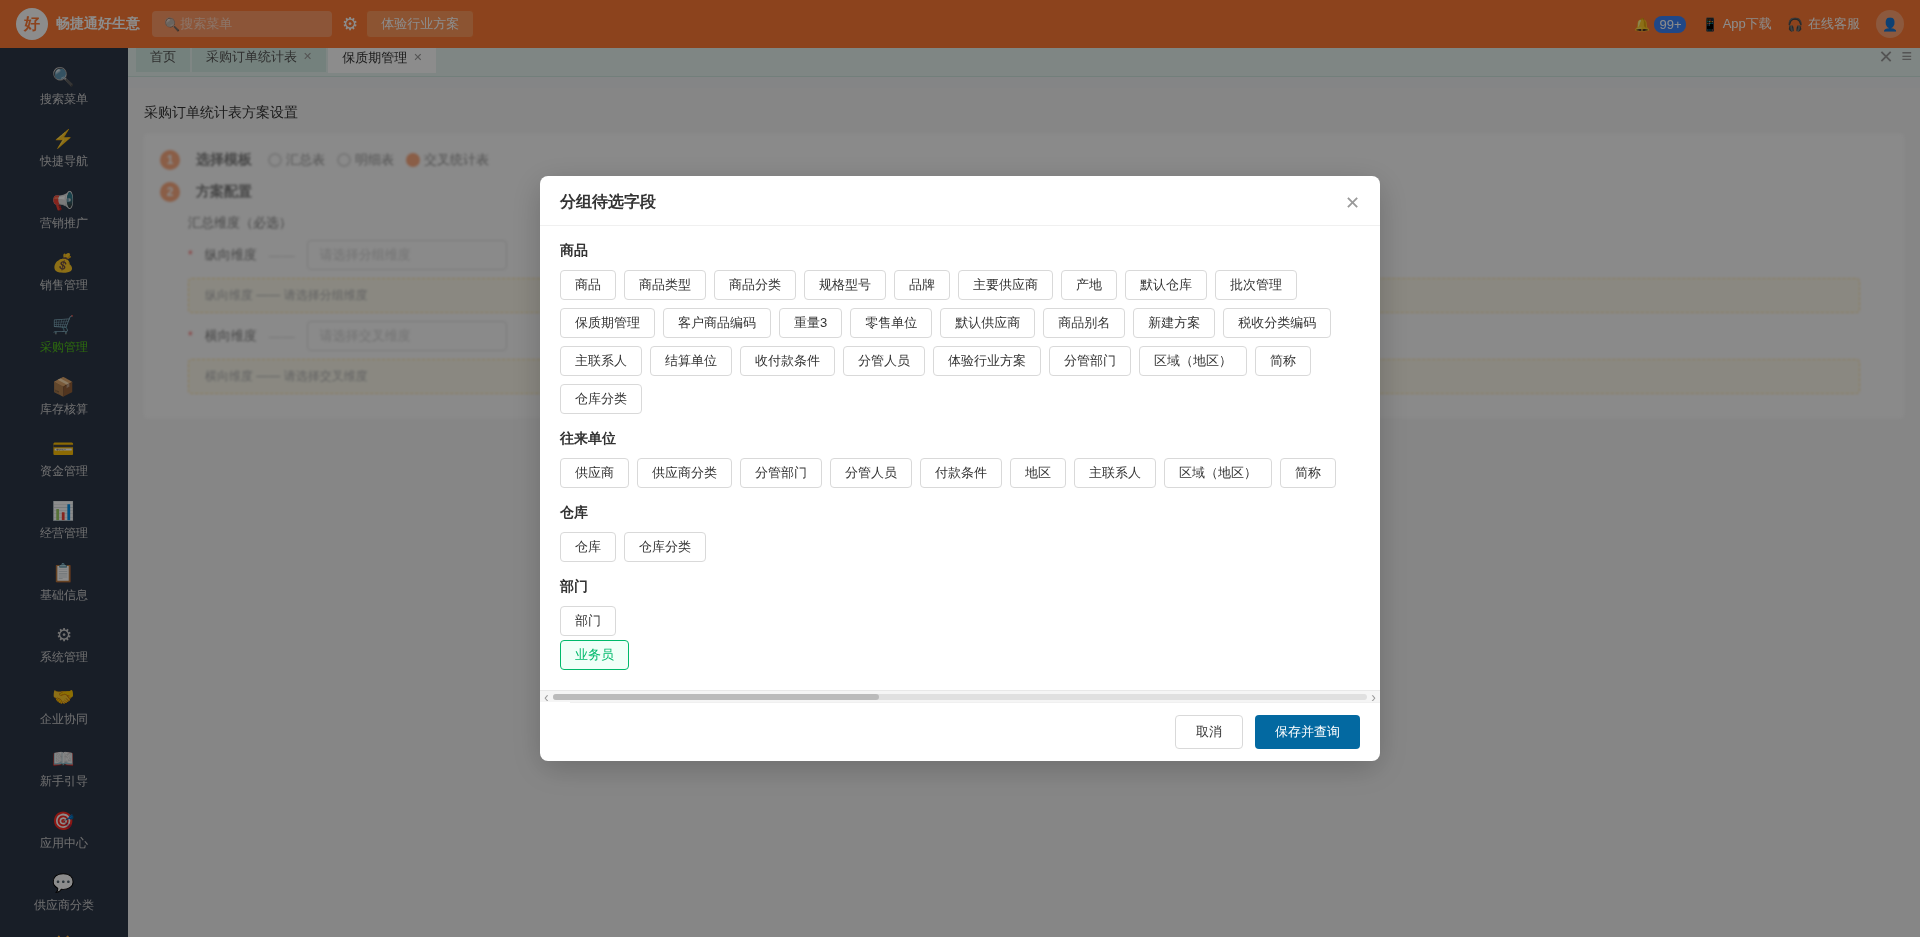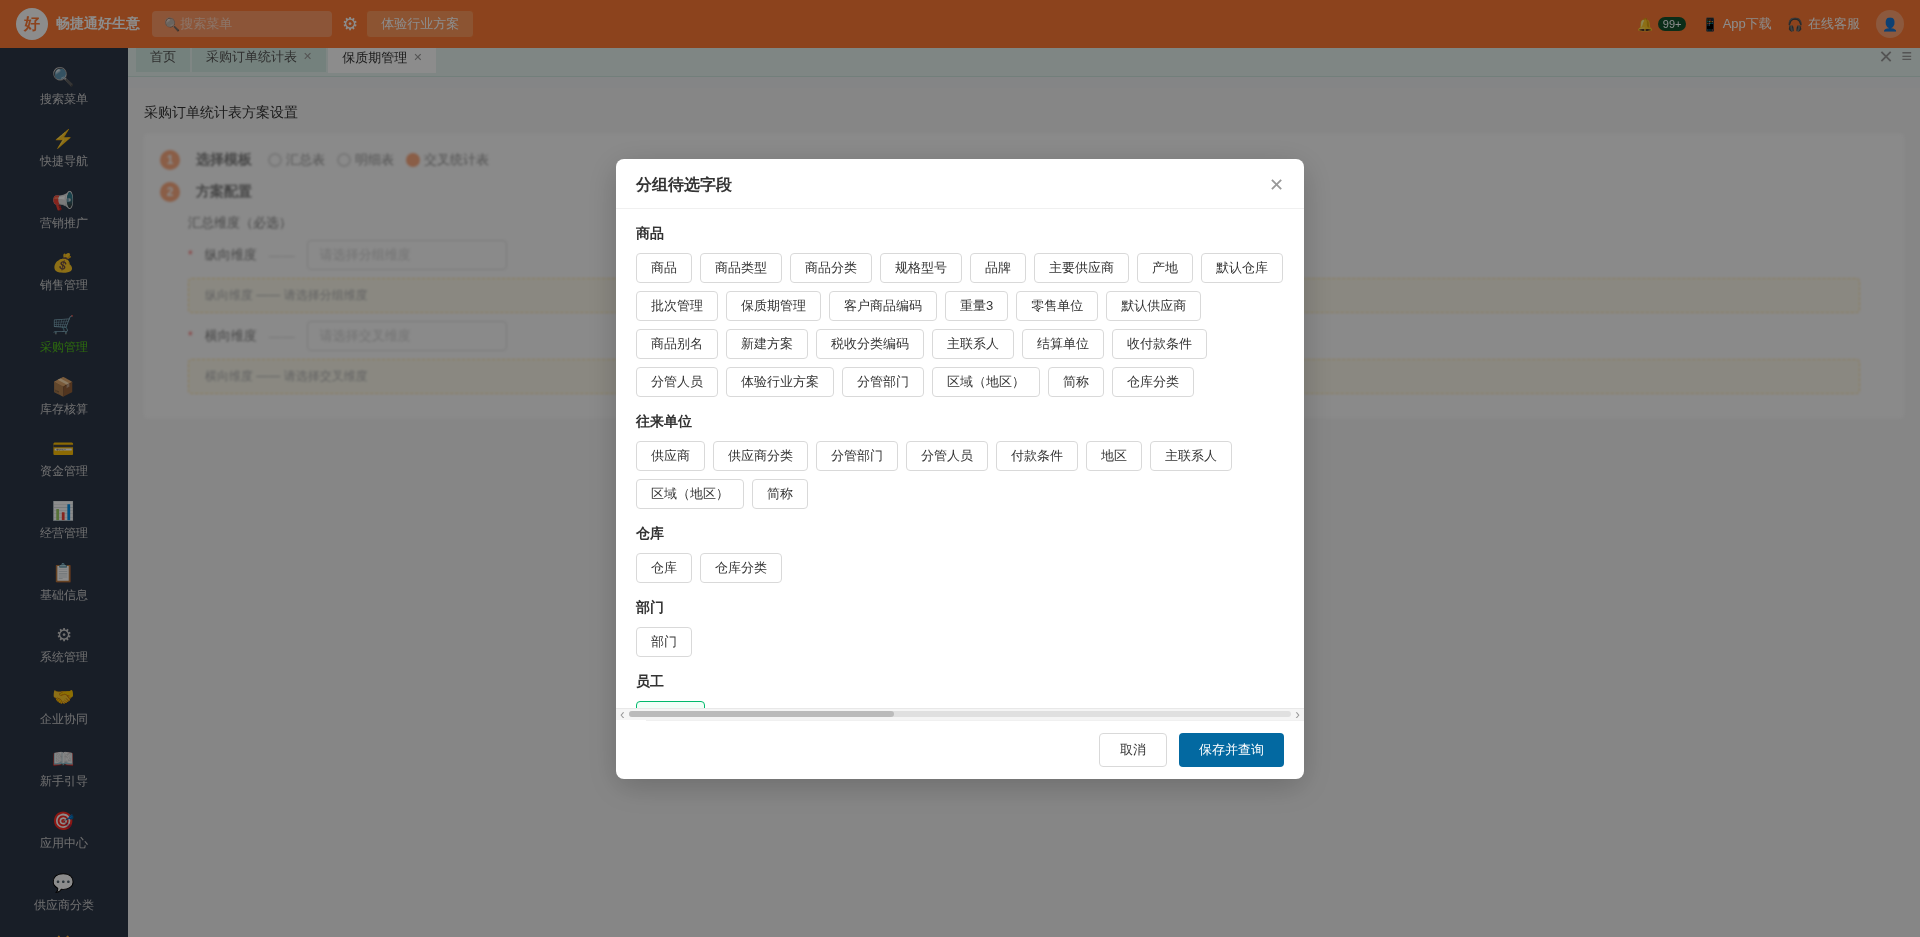--- a/index.html
+++ b/index.html
@@ -60,25 +60,25 @@
       align-items: center;
       gap: 16px;
       color: white;
       font-size: 13px;
     }
     .header-right-item {
       display: flex; align-items: center; gap: 4px;
       cursor: pointer;
     }
     .badge {
-      background: #14532d;
+      background: #3b82f6;
       color: white;
       border-radius: 8px;
       padding: 1px 5px;
-      font-size: 11px;
+      font-size: 13px;
     }
 
     
     .tab-bar {
       height: 40px;
       background: #e8f4f0;
       display: flex;
       align-items: center;
       padding: 0 8px;
       position: fixed;
@@ -166,21 +166,21 @@
       top: 0; left: 0; right: 0; bottom: 0;
       background: rgba(0,0,0,0.45);
       z-index: 200;
       display: flex;
       align-items: center;
       justify-content: center;
     }
     .modal {
       background: white;
       border-radius: 8px;
-      width: 688px;
+      width: 840px;
       max-height: 620px;
       display: flex;
       flex-direction: column;
       box-shadow: 0 8px 32px rgba(0,0,0,0.2);
       justify-content: space-between;
     }
     .modal-header {
       display: flex;
       align-items: center;
       justify-content: space-between;
@@ -530,21 +530,20 @@
       <div class="field-grid">
         <div class="field-chip">仓库</div>
         <div class="field-chip">仓库分类</div>
       </div>
 
       <div class="section-label">部门</div>
       <div class="field-grid">
         <div class="field-chip">部门</div>
       </div>
 
-      <div class="section-label">员工</div>
       <div class="field-grid">
         <div class="field-chip selected">业务员</div>
       </div>
 
     </div>
 
     <div class="modal-hscroll">
       <span style="color:#999;font-size:14px;margin-right:4px;">‹</span>
       <div class="modal-hscroll-bar">
         <div class="modal-hscroll-thumb"></div>

